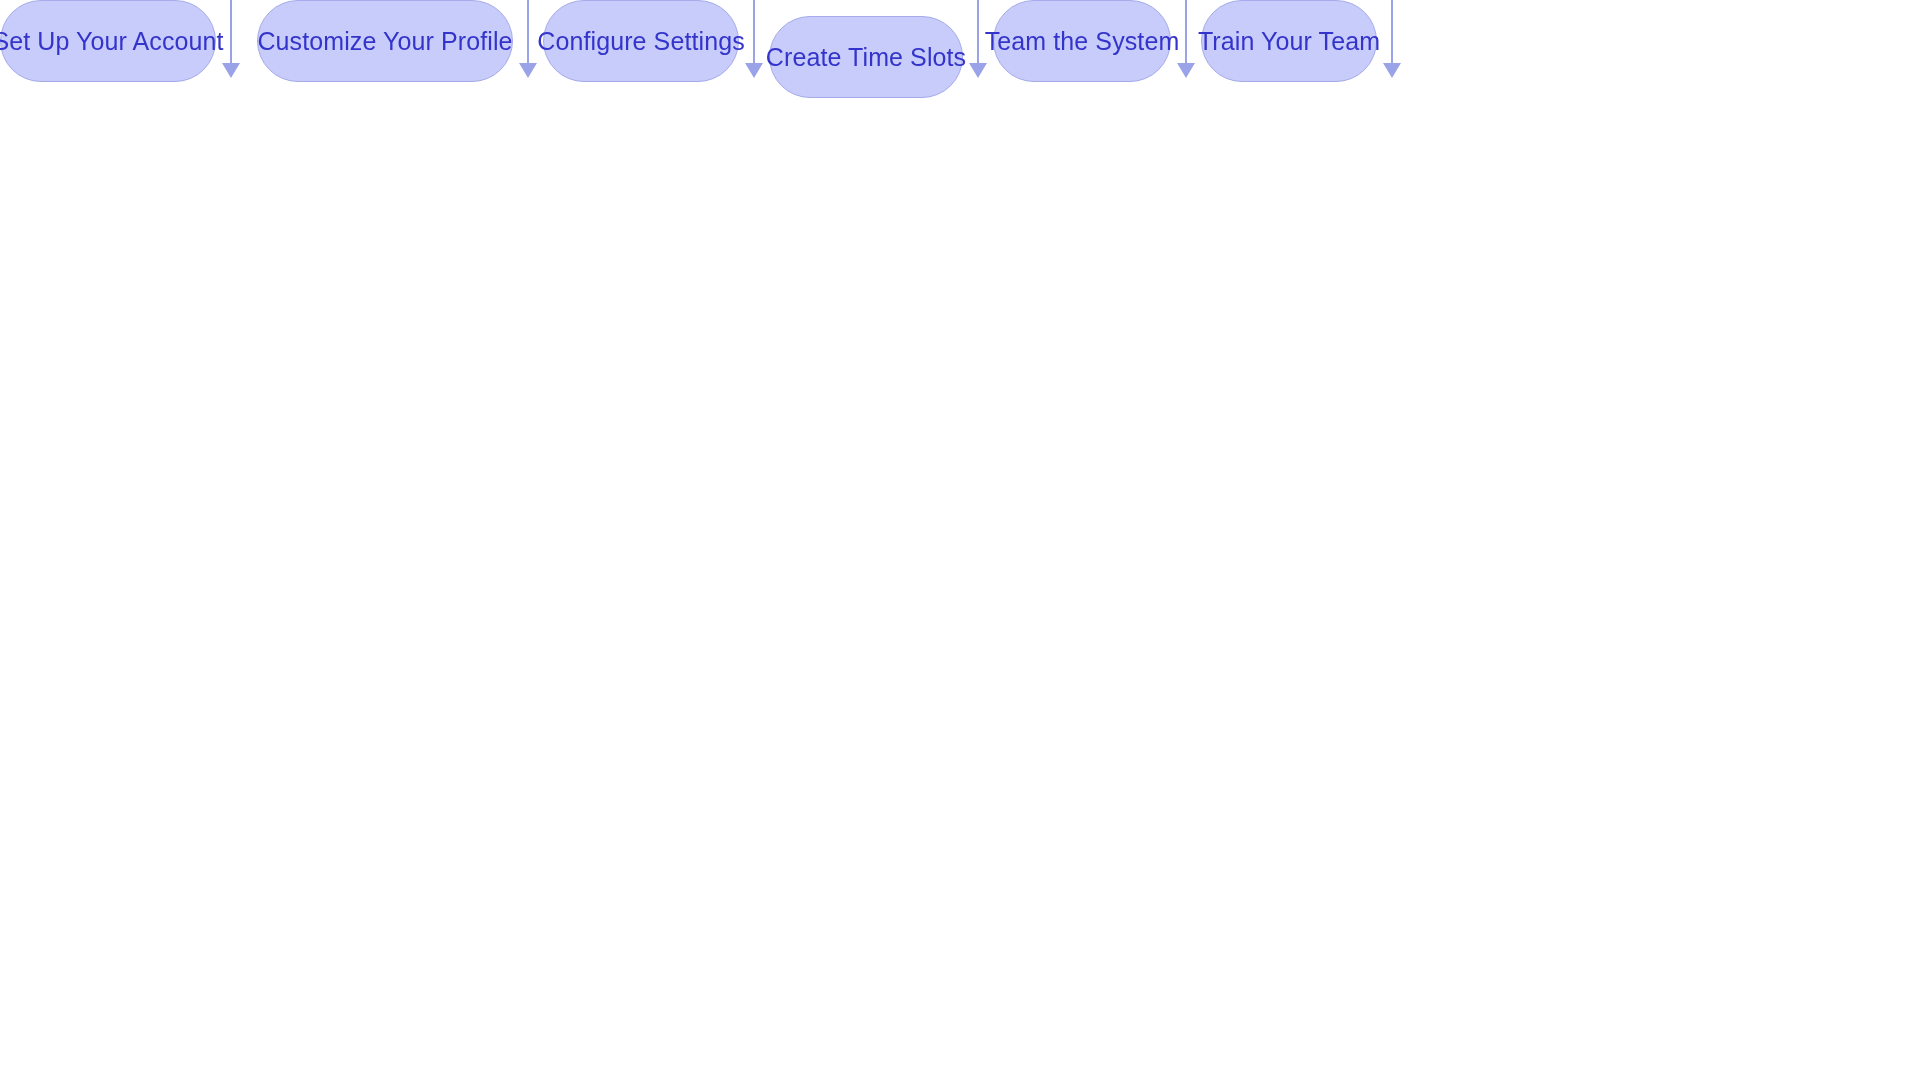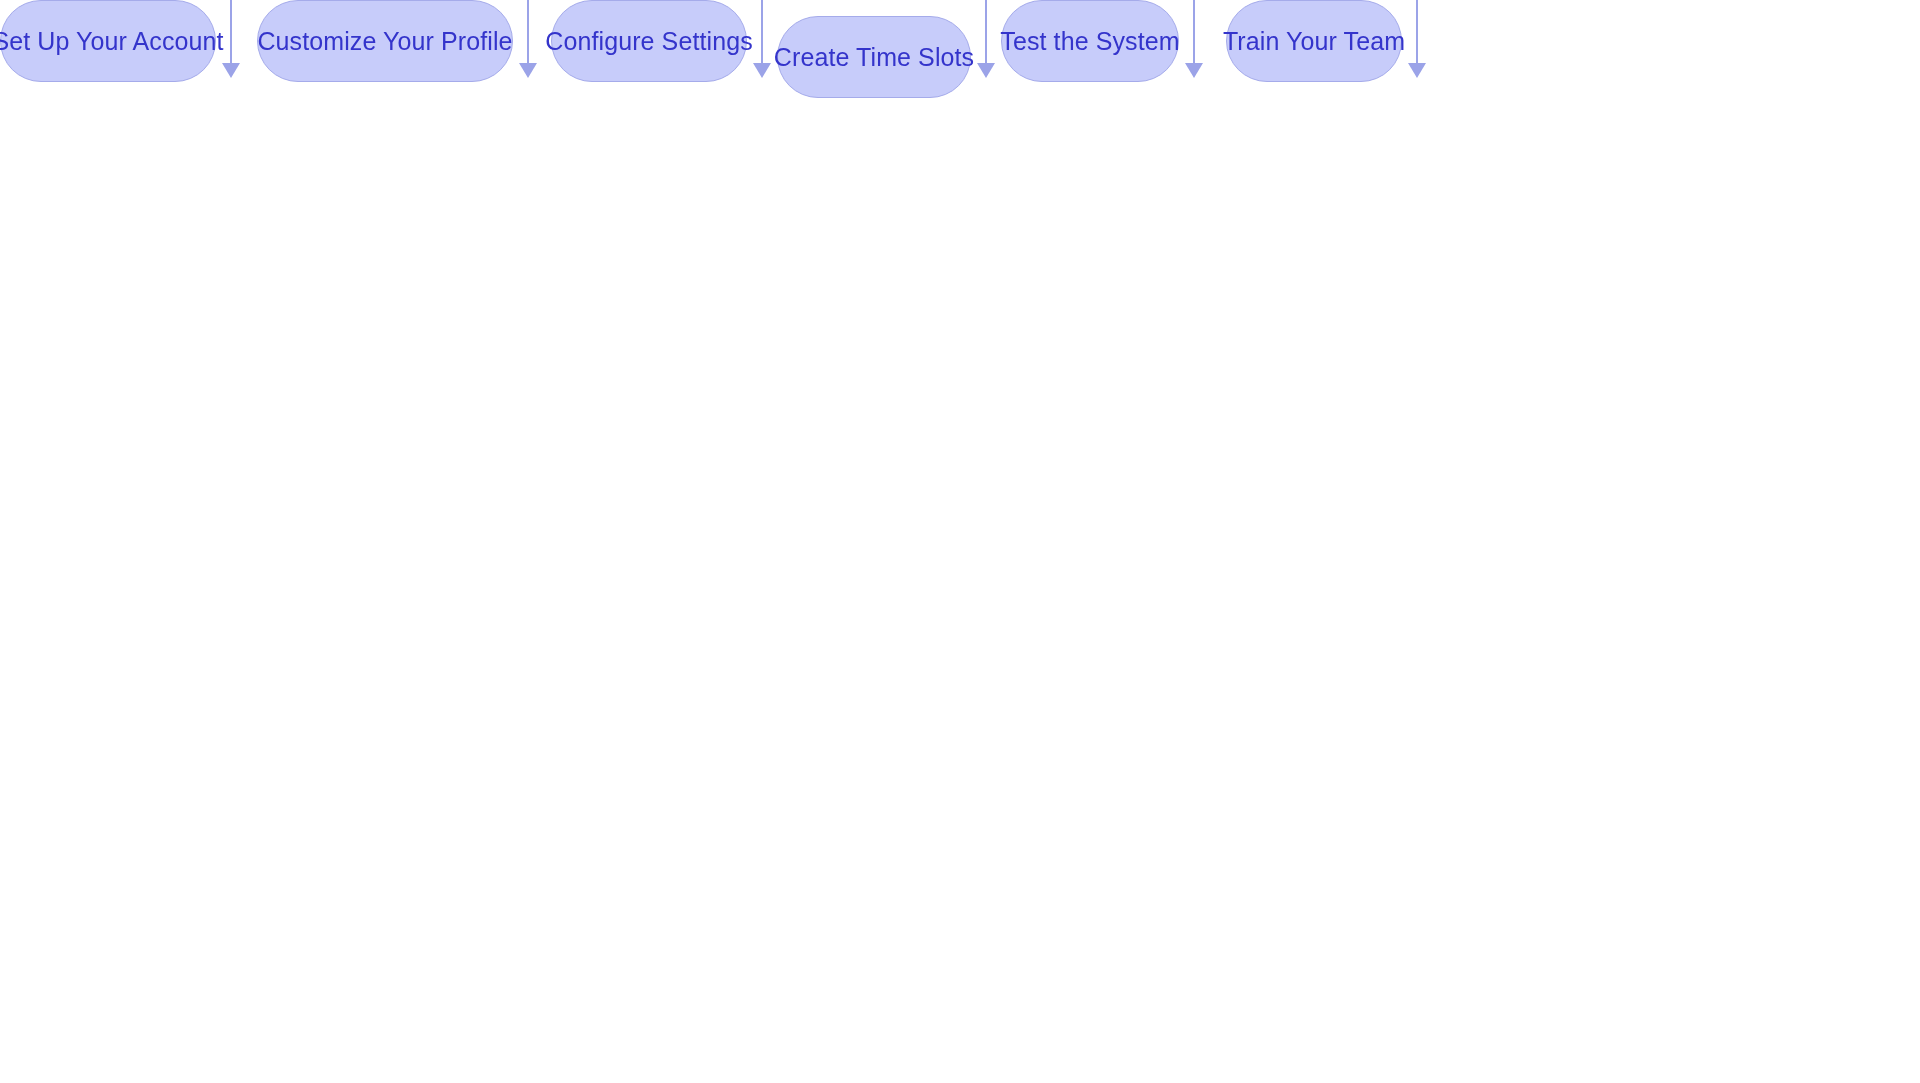--- a/index.html
+++ b/index.html
@@ -74,24 +74,24 @@
     width: 0;
     height: 0;
     border-left: 9px solid transparent;
     border-right: 9px solid transparent;
     border-top: 15px solid #9ba3e8;
     flex: 0 0 auto;
   }
 
   .n-w0 { width: 216px; }
   .n-w1 { width: 256px; margin-left: 11px; }
-  .n-w2 { width: 196px; margin-left: 8px; }
+  .n-w2 { width: 196px; }
   .n-w3 { width: 194px; margin-top: 16px; }
   .n-w4 { width: 178px; }
-  .n-w5 { width: 176px; margin-left: 17px; }
+  .n-w5 { width: 176px; }
   .n-w6 { width: 186px; }
 </style>
 </head>
 <body>
 
 <div id="flowchart-canvas">
   <div class="flow-column">
 
     <div class="flow-node n-w0">
       <span class="flow-node-label">Set Up Your Account</span>
@@ -123,21 +123,21 @@
     <div class="flow-node n-w3">
       <span class="flow-node-label">Create Time Slots</span>
     </div>
 
     <div class="flow-connector">
       <div class="connector-line"></div>
       <div class="connector-arrowhead"></div>
     </div>
 
     <div class="flow-node n-w4">
-      <span class="flow-node-label">Test the System</span>
+      <span class="flow-node-label">Team the System</span>
     </div>
 
     <div class="flow-connector">
       <div class="connector-line"></div>
       <div class="connector-arrowhead"></div>
     </div>
 
     <div class="flow-node n-w5">
       <span class="flow-node-label">Train Your Team</span>
     </div>

